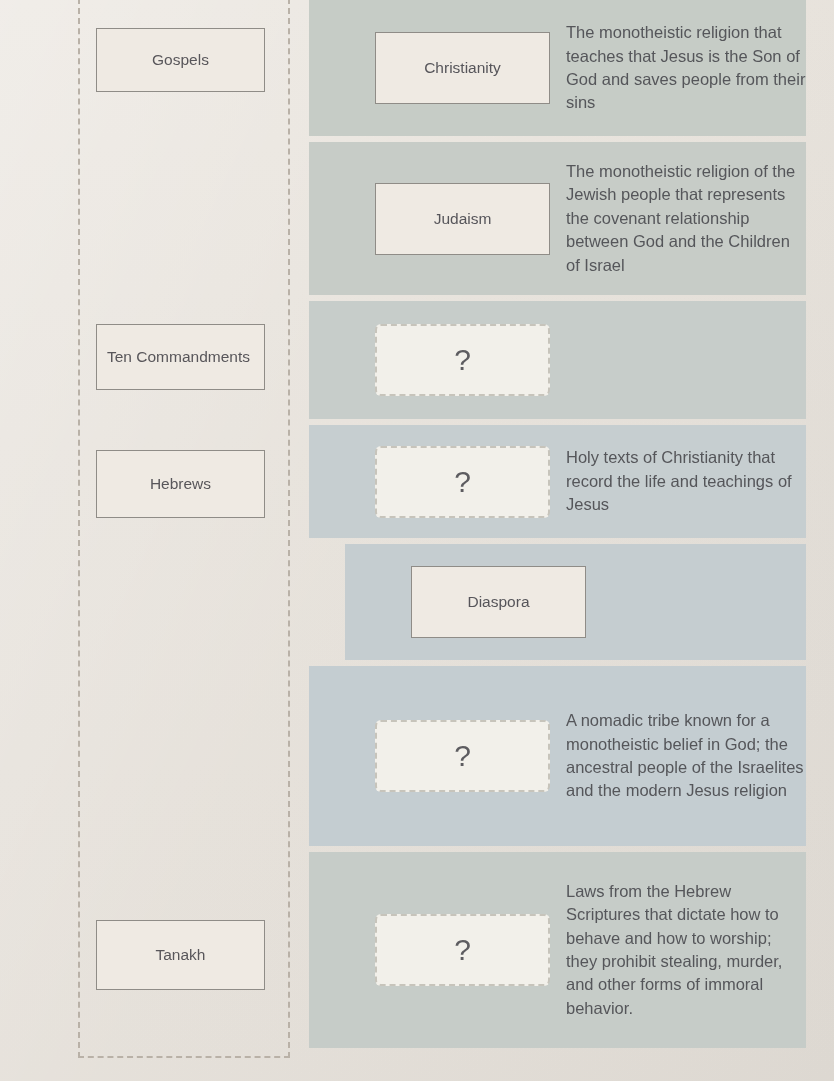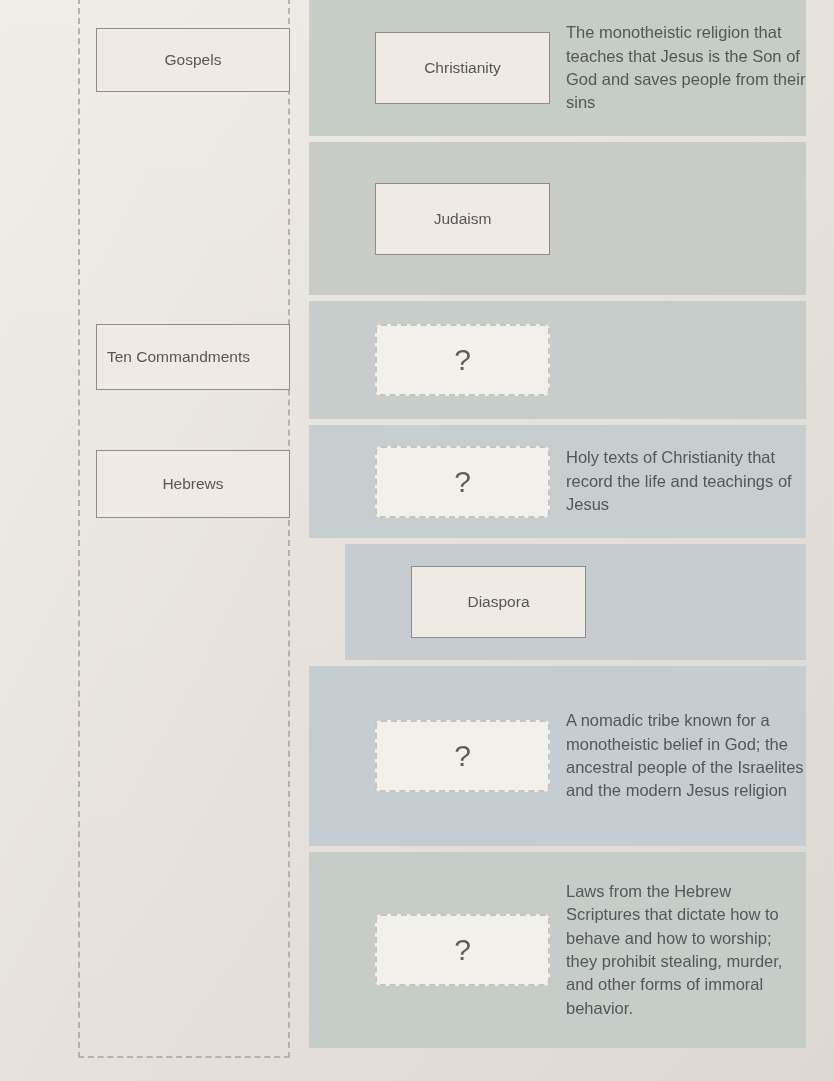--- a/index.html
+++ b/index.html
@@ -33,21 +33,21 @@
     height: 1070px;
     border: 2px dashed #b9b1a7;
     border-top: none;
     box-sizing: border-box;
     background: transparent;
   }
 
   .bank-tile {
     position: absolute;
     left: 16px;
-    width: 194px;
+    width: 169px;
     background: #efeae3;
     border: 1px solid #8f8c87;
     box-sizing: border-box;
     color: #58565a;
     font-size: 15.5px;
     line-height: 1.35;
     display: flex;
     align-items: center;
     justify-content: center;
     text-align: center;
@@ -118,35 +118,39 @@
   <div id="tile-bank">
     <div class="bank-tile" style="top:40px;height:64px;">
       <span>Gospels</span>
     </div>
     <div class="bank-tile" style="top:462px;height:68px;">
       <span>Hebrews</span>
     </div>
     <div class="bank-tile left-align" style="top:336px;height:66px;">
       <span>Ten Commandments</span>
     </div>
+    <div class="bank-tile" style="top:932px;height:70px;">
+      <span>Tanakh</span>
+    </div>
   </div>
 
   <div id="match-list">
 
     <div class="match-row" style="background:#c6ccc6;height:136px;">
       <div class="drop-slot filled">
         <span>Christianity</span>
       </div>
       <div class="definition">The monotheistic religion that teaches that Jesus is the Son of God and saves people from their sins</div>
     </div>
 
     <div class="match-row" style="background:#c7ccc7;height:153px;">
       <div class="drop-slot filled">
         <span>Judaism</span>
       </div>
+      <div class="definition">The monotheistic religion of the Jewish people that represents the covenant relationship between God and the Children of Israel</div>
     </div>
 
     <div class="match-row" style="background:#c7cdca;height:118px;">
       <div class="drop-slot empty">
         <span>?</span>
       </div>
     </div>
 
     <div class="match-row" style="background:#c6ced0;height:113px;">
       <div class="drop-slot empty">

